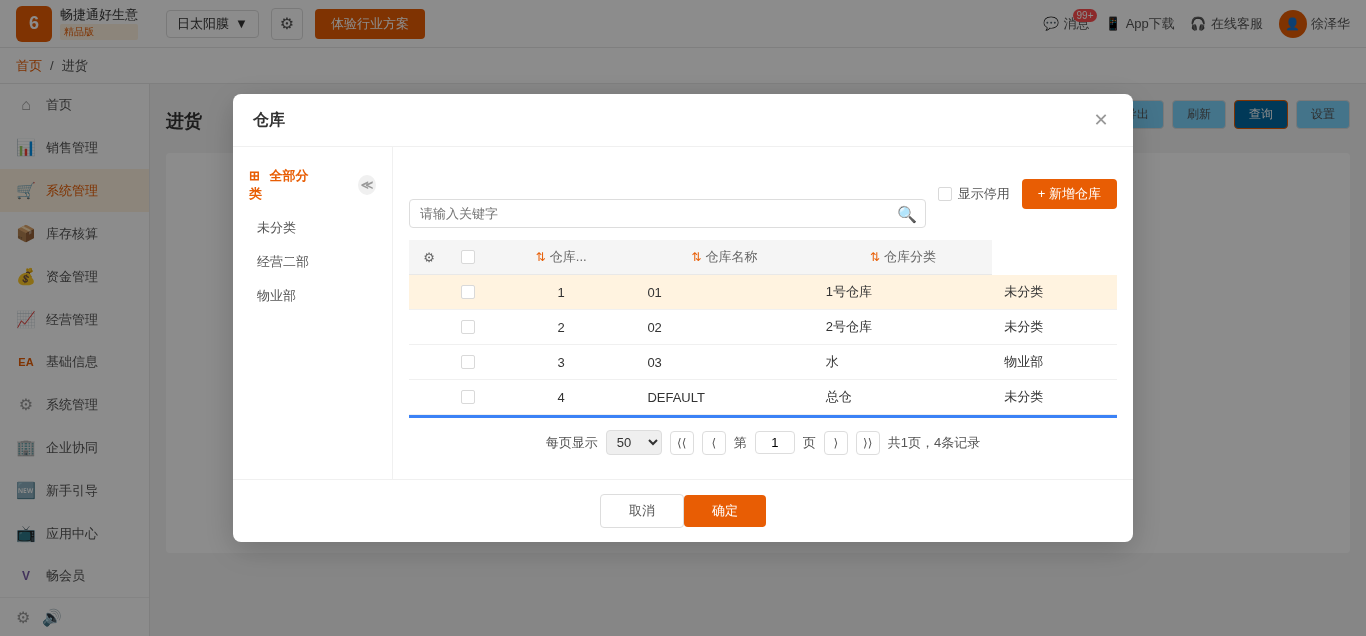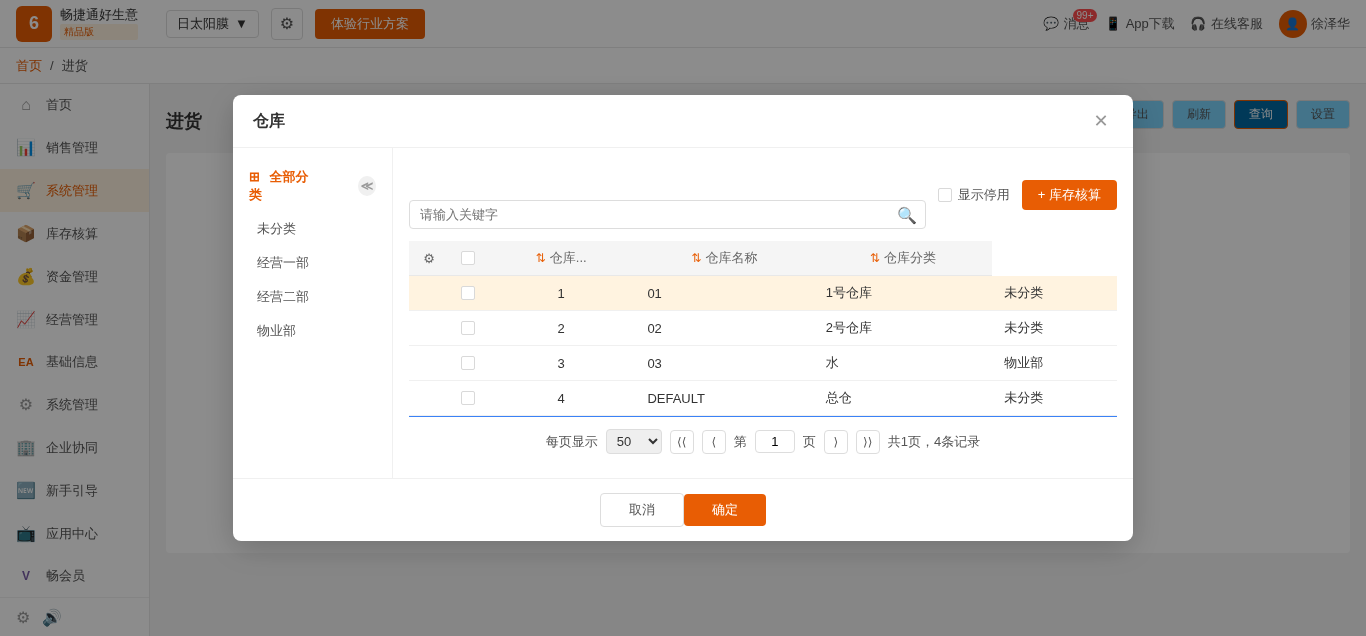--- a/index.html
+++ b/index.html
@@ -196,21 +196,21 @@
     .data-table tbody tr.selected { background: #fff3e0; }
     .data-table tbody td { padding: 8px 12px; color: #333; }
     .row-num { color: #999; text-align: center; }
     .col-gear { color: #999; font-size: 16px; text-align: center; }
     .sort-icon { color: #e85d04; margin-right: 4px; font-size: 12px; }
 
     
     .pagination {
       display: flex; align-items: center; justify-content: center;
       gap: 8px; padding: 12px 0; font-size: 13px; color: #555;
-      border-top: 1px solid #3b82f6; margin-top: auto;
+      border-top: 3px solid #3b82f6; margin-top: auto;
     }
     .page-select {
       border: 1px solid #ddd; border-radius: 4px;
       padding: 3px 6px; font-size: 13px; color: #333;
     }
     .page-btn {
       width: 24px; height: 24px;
       border: 1px solid #ddd; border-radius: 4px;
       display: flex; align-items: center; justify-content: center;
       cursor: pointer; color: #555; font-size: 12px;
@@ -379,42 +379,39 @@
           <span>
             <span class="grid-icon">⊞</span>
             <span>全部分类</span>
           </span>
           <span class="collapse-btn">≪</span>
         </div>
         <div class="category-item">
           <span>未分类</span>
         </div>
         <div class="category-item">
-          <span>经营一部</span>
-        </div>
-        <div class="category-item">
           <span>经营二部</span>
         </div>
         <div class="category-item">
           <span>物业部</span>
         </div>
       </div>
 
       <div class="table-panel">
 
         <div class="table-toolbar">
           <div class="search-input-wrap">
             <input class="search-input" type="text" placeholder="请输入关键字" style="">
             <span class="search-icon-btn">🔍</span>
           </div>
           <label class="show-disabled">
             <div class="checkbox"></div>
             <span>显示停用</span>
           </label>
-          <button class="add-btn">+ 库存核算</button>
+          <button class="add-btn">+ 新增仓库</button>
         </div>
 
         <div style="flex:1;overflow:auto;">
           <table class="data-table">
             <thead>
               <tr>
                 <th style="width:40px;text-align:center;">⚙</th>
                 <th style="width:36px;text-align:center;">
                     <div class="checkbox" style="margin:0 auto;"></div>
                   </th>

